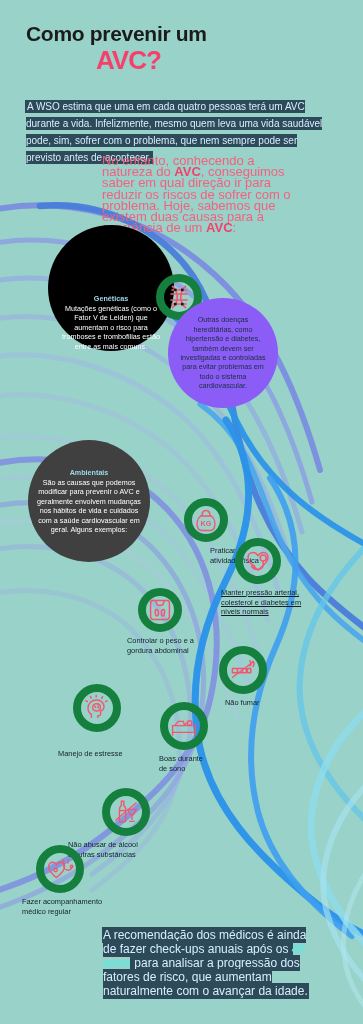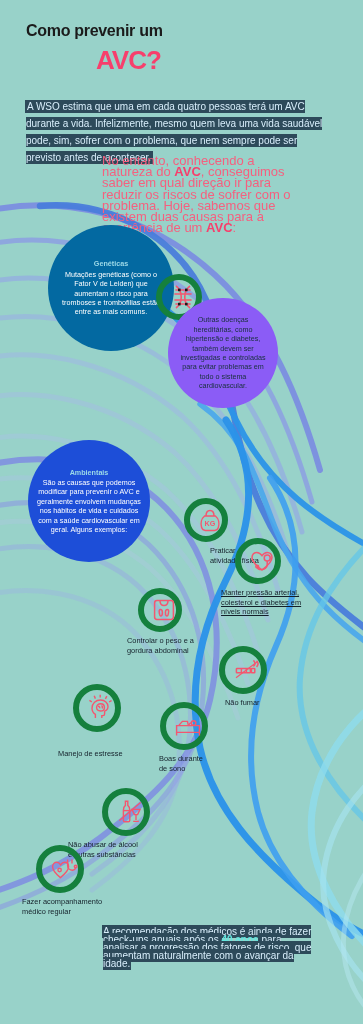--- a/index.html
+++ b/index.html
@@ -8,21 +8,21 @@
     width:363px; height:1024px; position:relative; overflow:hidden;
     font-family:"Liberation Sans", sans-serif;
     background:#98d2c9;
   }
   #bg { position:absolute; inset:0; z-index:0; }
   #content { position:absolute; inset:0; z-index:2; }
 
   
   .title {
     position:absolute; left:26px; top:22px;
-    font-size:16px; font-weight:bold; color:#1b1b1b; letter-spacing:-0.3px;
+    font-size:21px; font-weight:bold; color:#1b1b1b; letter-spacing:-0.3px;
   }
   .title-accent {
     position:absolute; left:96px; top:45px;
     font-size:26px; font-weight:bold; color:#f73f6c; letter-spacing:-1px;
   }
   .intro {
     position:absolute; left:26px; top:98px; width:300px;
     font-size:10px; line-height:17px; color:#cfe9ff;
   }
   .intro span.hl {
@@ -30,45 +30,45 @@
     box-shadow:0 0 0 1px #2d4a5a;
   }
   .lead {
     position:absolute; left:102px; top:155px; width:200px;
     font-size:13px; line-height:11.2px; color:#f5607f;
   }
   .lead b { color:#f73f6c; font-weight:bold; }
 
   .footer {
     position:absolute; left:103px; top:928px; width:214px;
-    font-size:10px; line-height:8px; color:#cfe9ff;
+    font-size:12px; line-height:14px; color:#cfe9ff;
   }
   .footer span.hl { background:#2d4a5a; color:#d8eefb; box-shadow:0 0 0 1px #2d4a5a; }
   .footer b.num { color:#63e7e0; font-weight:bold; }
 
   
   .bubble {
     position:absolute; border-radius:50%;
     display:flex; flex-direction:column; align-items:center; justify-content:center;
     text-align:center;
   }
   .bubble .bt { font-weight:bold; display:block; margin-bottom:1px; }
-  .bubble.pink   { background:#0369a1; color:#ffffff; }
+  .bubble.pink   { background:#000000; color:#ffffff;justify-content:flex-end; }
   .bubble.pink .bt { color:#9bd8e7; }
   .bubble.cyan   { background:#8b5cf6; color:#17303a; }
-  .bubble.coral  { background:#1d4ed8; color:#ffffff; }
+  .bubble.coral  { background:#404040; color:#ffffff; }
   .bubble.coral .bt { color:#9bd8e7; }
   .bubble .body { font-size:7.2px; line-height:9.4px; padding:0 12px; }
 
   
   .node { position:absolute; }
   .ring {
     position:absolute; border-radius:50%;
-    border:6px solid #15803d; background:transparent;
-    display:flex; align-items:center; justify-content:flex-end;
+    border:8px solid #15803d; background:transparent;
+    display:flex; align-items:center; justify-content:center;
   }
   .ring svg { display:block; }
   .node .cap {
     position:absolute; font-size:7.4px; line-height:9.6px; color:#14202a;
     white-space:pre-line;
   }
 </style>
 </head>
 <body>
 

